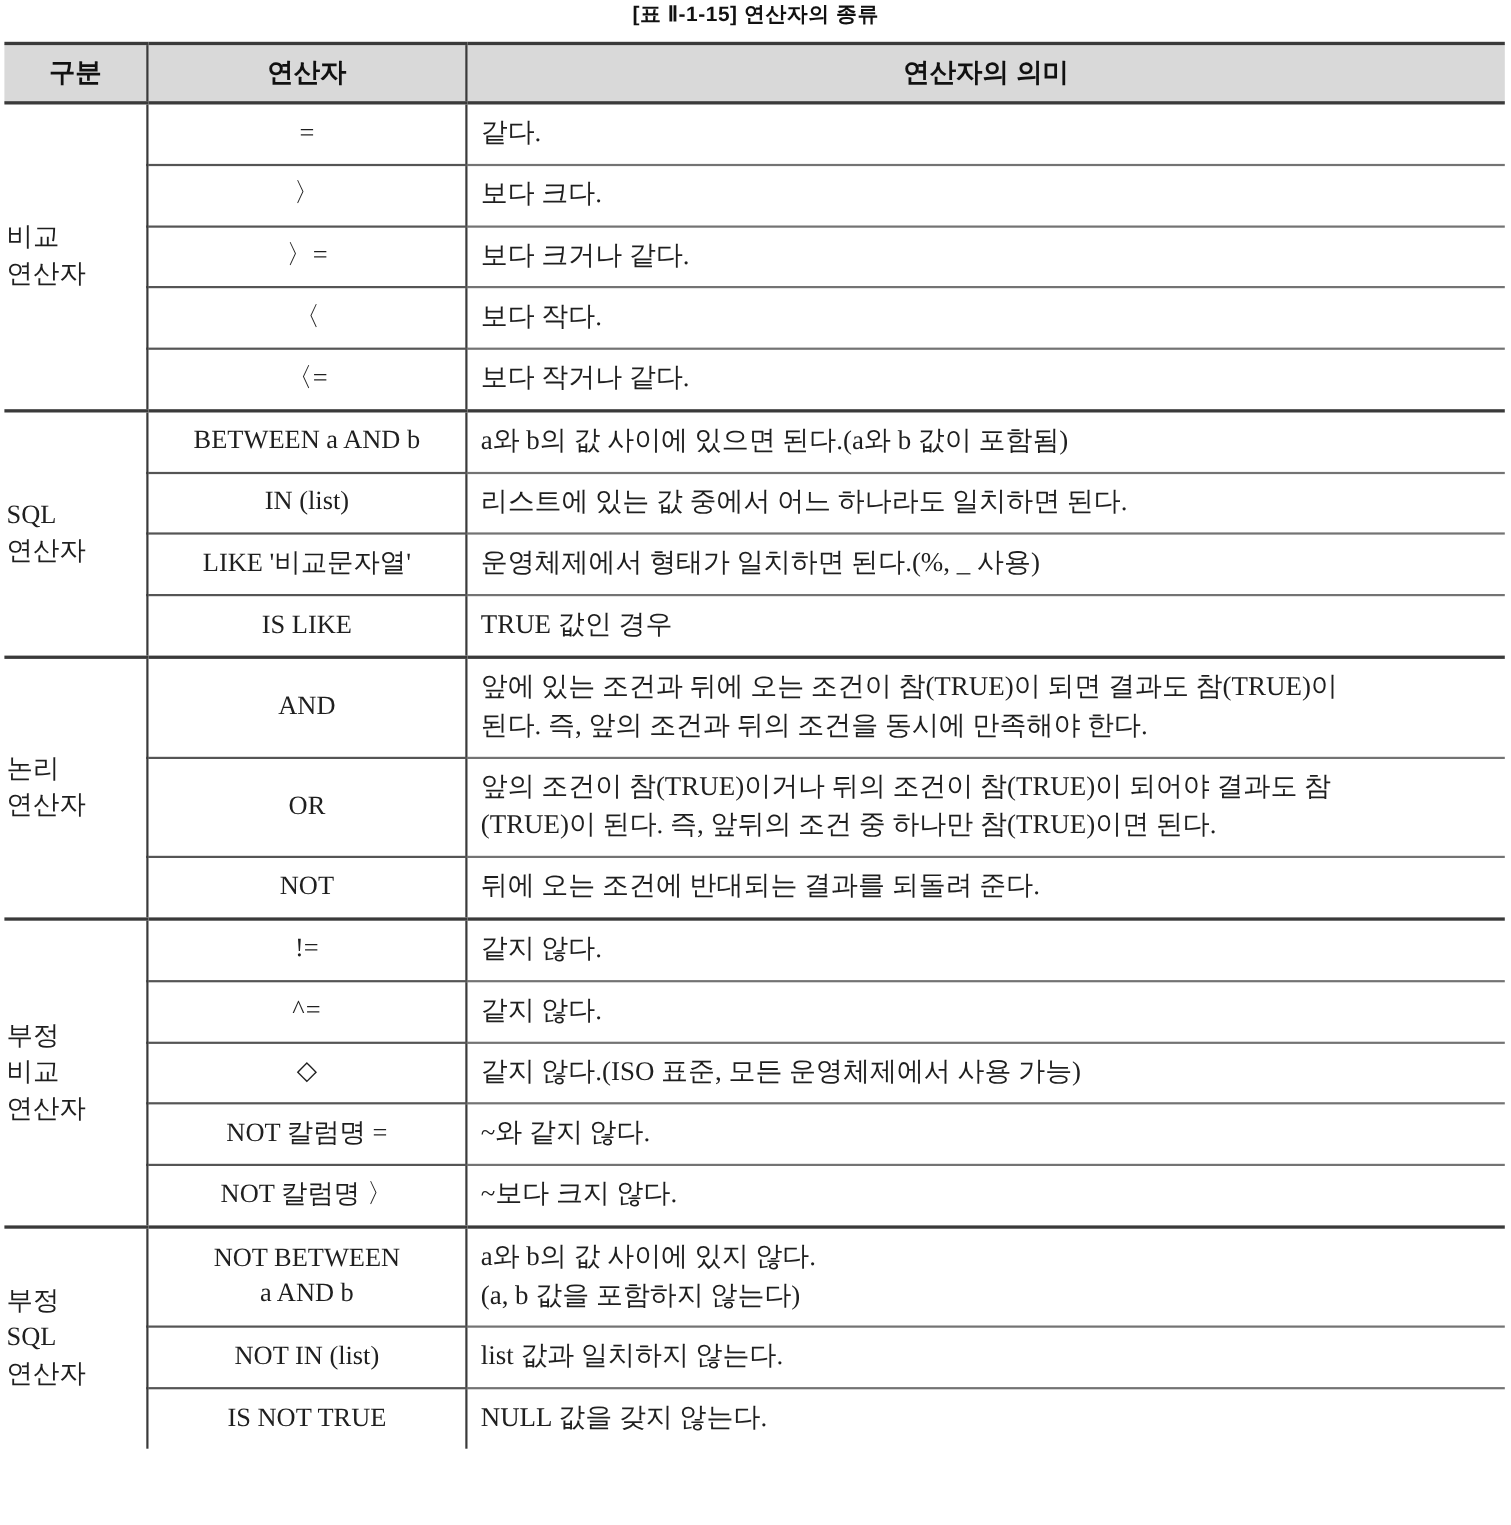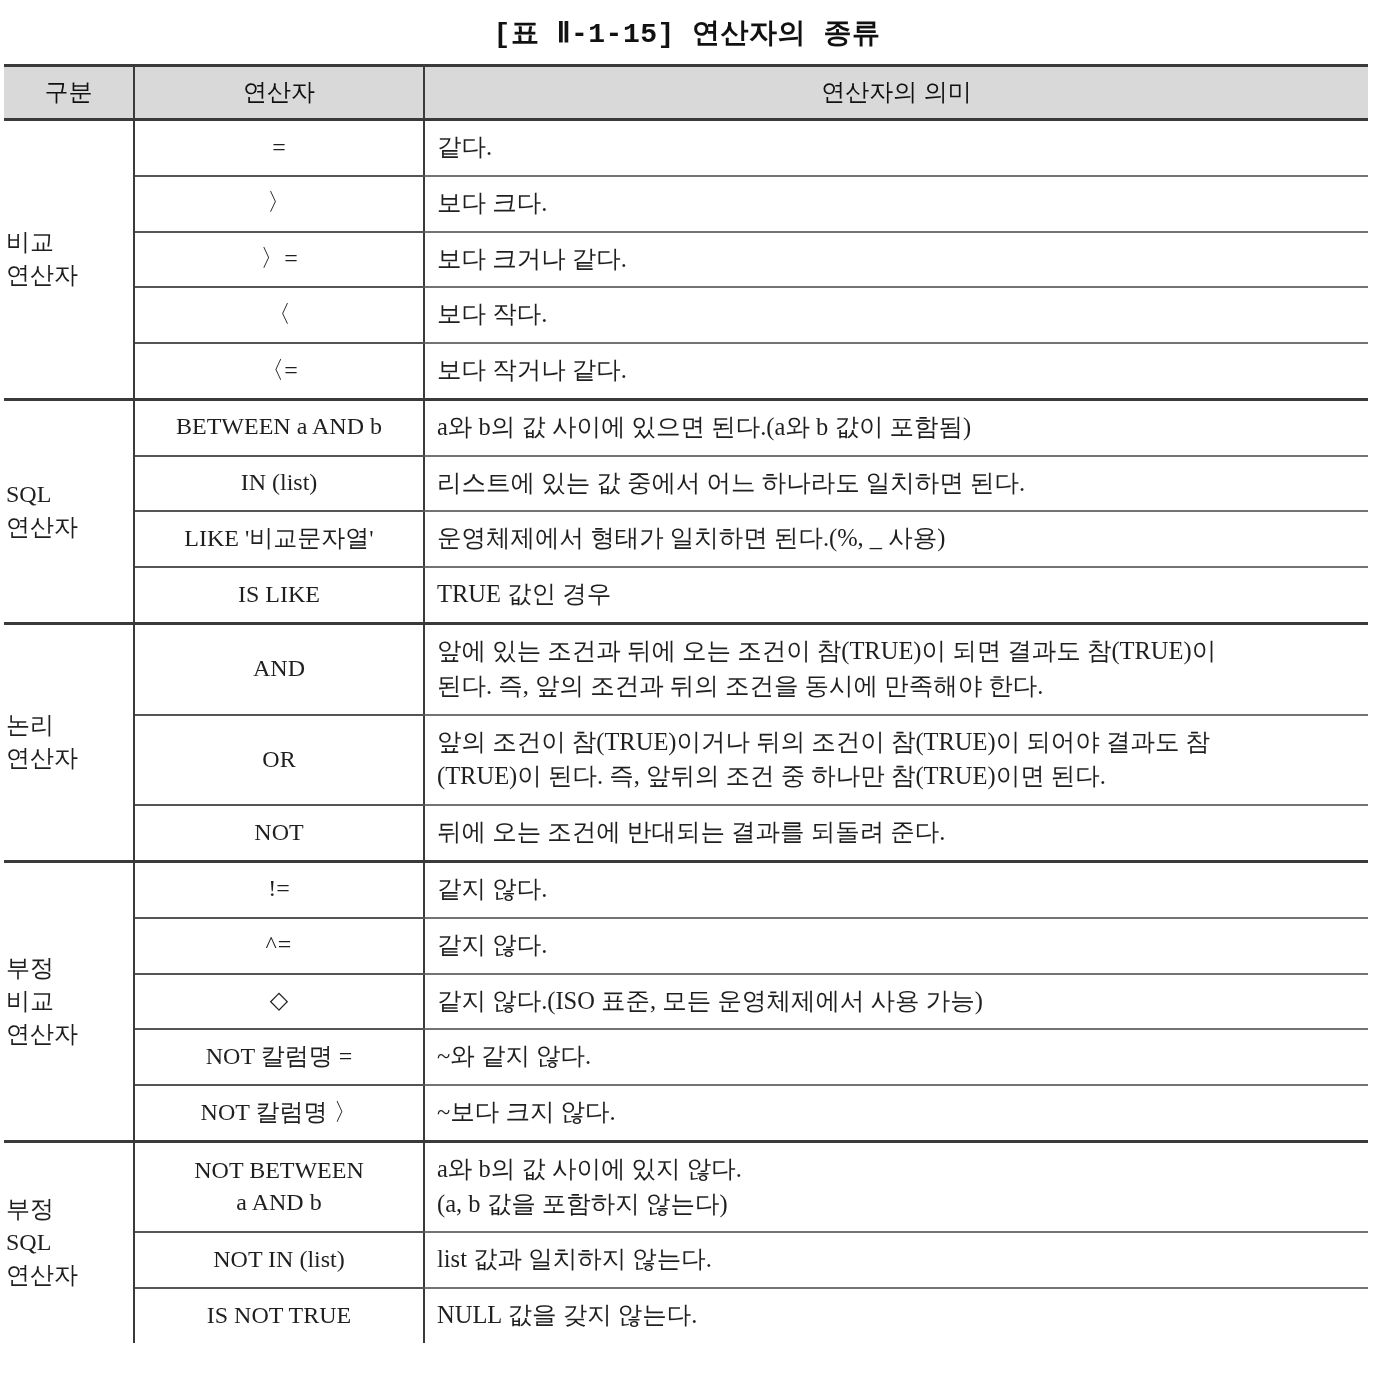--- a/index.html
+++ b/index.html
@@ -17,25 +17,24 @@
 
   .page {
     width: 1374px;
     height: 1386px;
     position: relative;
     box-sizing: border-box;
   }
 
   .table-title {
     text-align: center;
-    font-family: Liberation Mono, monospace;
+    font-family: Liberation Sans, sans-serif;
     font-weight: bold;
-    font-size: 28px;
+    font-size: 19px;
     letter-spacing: 0.5px;
-    padding-top: 14px;
     padding-bottom: 12px;
     color: #111111;
   }
 
   table.op-table {
     border-collapse: collapse;
     width: 1364px;
     margin-left: 4px;
     table-layout: fixed;
   }
@@ -43,21 +42,21 @@
   table.op-table col.c-group { width: 130px; }
   table.op-table col.c-op    { width: 290px; }
   table.op-table col.c-desc  { width: 944px; }
 
   
   thead tr.head-row {
     background: #d9d9d9;
   }
   thead th {
     font-family: "Liberation Sans", "DejaVu Sans", sans-serif;
-    font-weight: normal;
+    font-weight: bold;
     font-size: 24px;
     text-align: center;
     padding: 9px 0 10px 0;
     border-top: 3px solid #3a3a3a;
     border-bottom: 3px solid #3a3a3a;
     color: #111111;
     vertical-align: middle;
   }
   thead th.th-group { border-right: 2px solid #3a3a3a; }
   thead th.th-op    { border-right: 2px solid #3a3a3a; }

